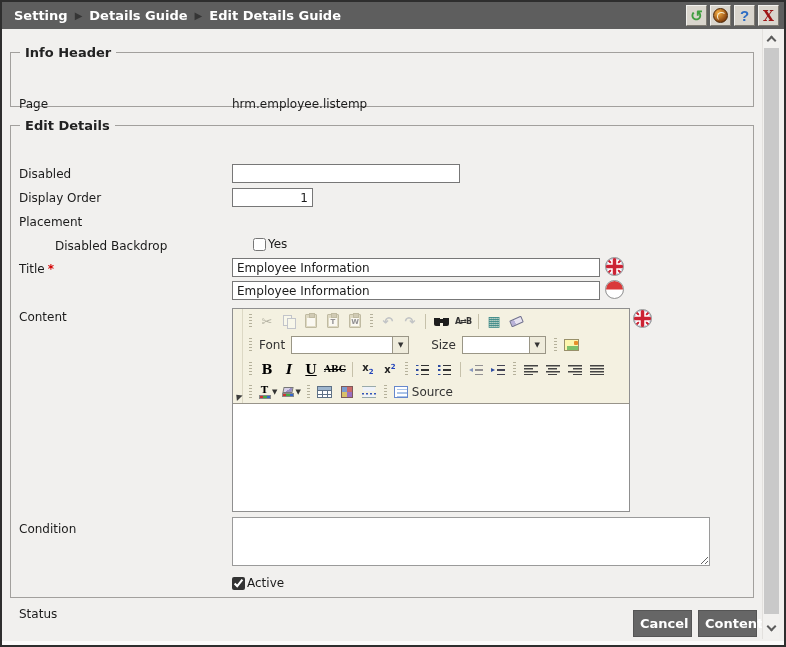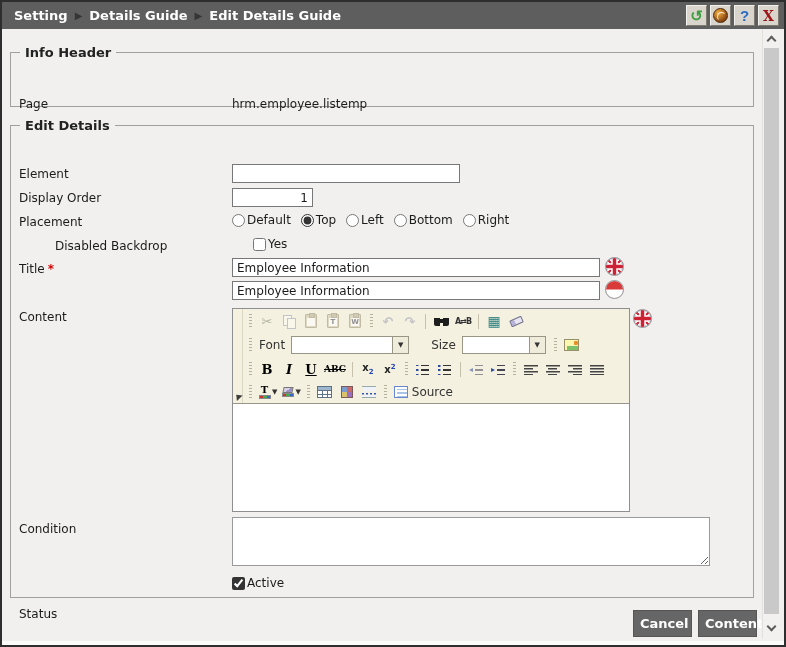--- a/index.html
+++ b/index.html
@@ -172,49 +172,27 @@
 
   <fieldset id="info-fs">
     <legend>Info Header</legend>
     <span class="flabel" style="top:37px;">Page</span>
     <span class="fvalue" style="top:37px;">hrm.employee.listemp</span>
   </fieldset>
 
   <fieldset id="edit-fs">
     <legend>Edit Details</legend>
 
-    <span class="flabel" style="top:34px;">Element</span>
+    <span class="flabel" style="top:34px;">Disabled</span>
     <input class="txt" style="left: 221px; top: 31px; width: 228px;" value="">
 
     <span class="flabel" style="top:58px;">Display Order</span>
     <input class="txt" style="left: 221px; top: 55px; width: 81px; text-align: right;" value="1">
 
     <span class="flabel" style="top:82px;">Placement</span>
-    <div class="radio-row" style="top:80px;">
-      <label>
-        <input type="radio" name="placement" style="">
-        <span>Default</span>
-      </label>
-      <label>
-        <input type="radio" name="placement" checked="" style="">
-        <span>Top</span>
-      </label>
-      <label>
-        <input type="radio" name="placement" style="">
-        <span>Left</span>
-      </label>
-      <label>
-        <input type="radio" name="placement" style="">
-        <span>Bottom</span>
-      </label>
-      <label>
-        <input type="radio" name="placement" style="">
-        <span>Right</span>
-      </label>
-    </div>
 
     <span class="flabel" style="top:106px;margin-left:36px;">Disabled Backdrop</span>
     <div class="chk-row" style="top:104px;padding-left:21px;">
       <label>
         <input type="checkbox" style="">
         <span>Yes</span>
       </label>
     </div>
 
     <span class="flabel" style="top:129px;"><span>Title</span><span class="req">*</span></span>

